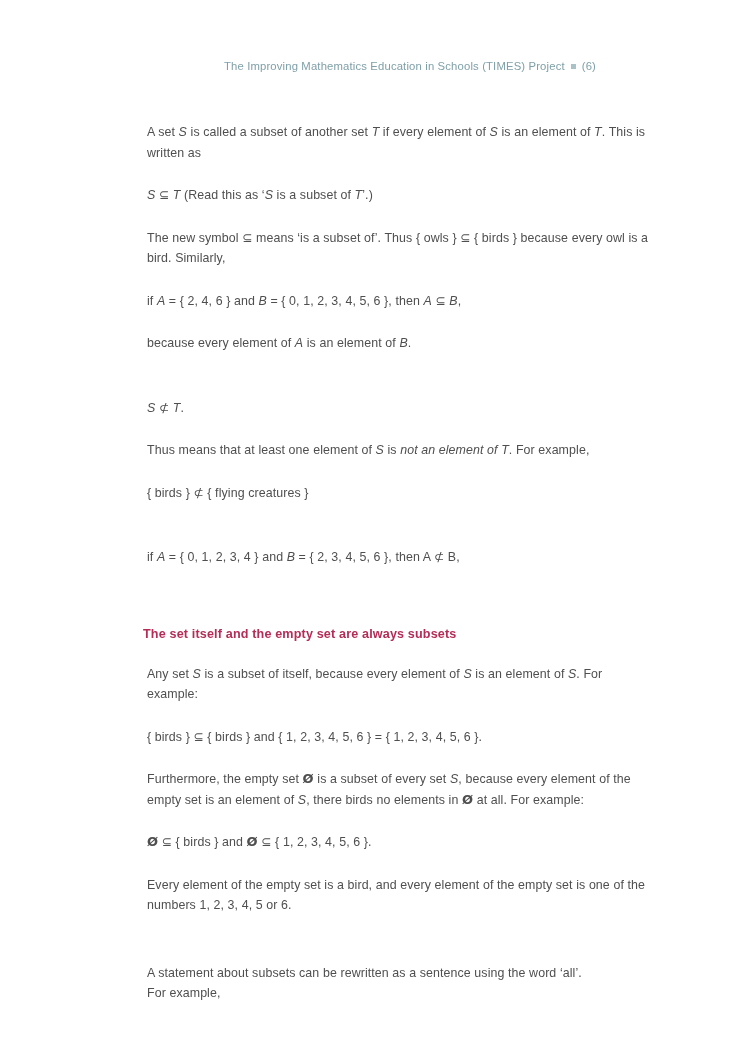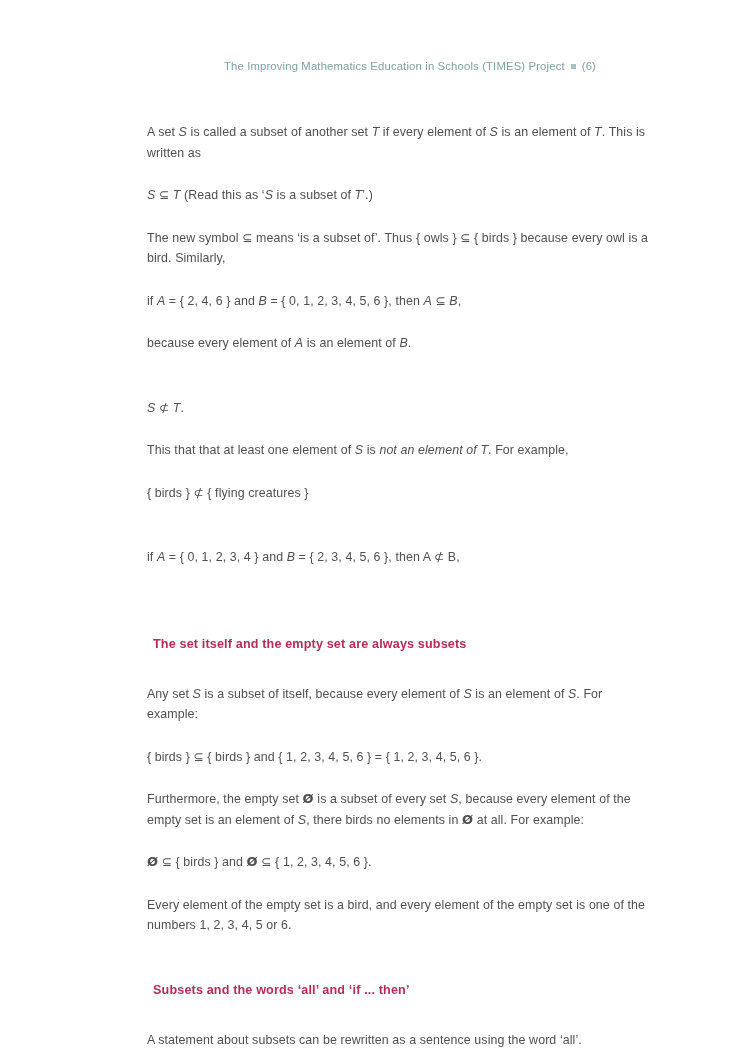--- a/index.html
+++ b/index.html
@@ -62,21 +62,21 @@
     letter-spacing: 0.1px;
   }
   .spacer-md { height: 16px; }
   .spacer-lg { height: 22px; }
 
   .indent {
     margin-left: 21px;
   }
 
   h2.section-head {
-    margin: 14px;
+    margin: 4px;
     font-size: 12.6px;
     font-weight: bold;
     color: #b42d57;
     letter-spacing: 0.15px;
     line-height: 19px;
   }
 
   i, .ital { font-style: italic; }
 
   .sym {
@@ -122,21 +122,21 @@
 
     <div class="spacer-lg"></div>
 
 
     <div class="spacer-lg"></div>
 
     <p class="body indent"><i>S</i> <span class="sym">⊄</span> <i>T</i><span>.</span></p>
 
     <div class="spacer-lg"></div>
 
-    <p class="body"><span>This that that at least one element of </span><i>S</i><span> is </span><i>not an element of </i><i>T</i><span>. For example,</span></p>
+    <p class="body"><span>Thus means that at least one element of </span><i>S</i><span> is </span><i>not an element of </i><i>T</i><span>. For example,</span></p>
 
     <div class="spacer-lg"></div>
 
     <p class="body indent"><span>{ birds } </span><span class="sym">⊄</span><span> { flying creatures }</span></p>
 
     <div class="spacer-lg"></div>
 
 
     <div class="spacer-lg"></div>
 
@@ -164,21 +164,20 @@
     <div class="spacer-lg"></div>
 
     <p class="body indent"><span class="sym-empty">Ø</span> <span class="sym">⊆</span><span> { birds }  and  </span><span class="sym-empty">Ø</span> <span class="sym">⊆</span><span> { 1, 2, 3, 4, 5, 6 }.</span></p>
 
     <div class="spacer-lg"></div>
 
     <p class="body">Every element of the empty set is a bird, and every element of the empty set is one of the numbers 1, 2, 3, 4, 5 or 6.</p>
 
     <div style="height:31px"></div>
 
-    <h2 class="section-head">Subsets and the words ‘all’ and ‘if ... then’</h2>
 
     <div class="spacer-md"></div>
 
     <p class="body">A statement about subsets can be rewritten as a sentence using the word ‘all’.</p>
     <p class="body">For example,</p>
 
   </div>
 </div>
 
 </body></html>

